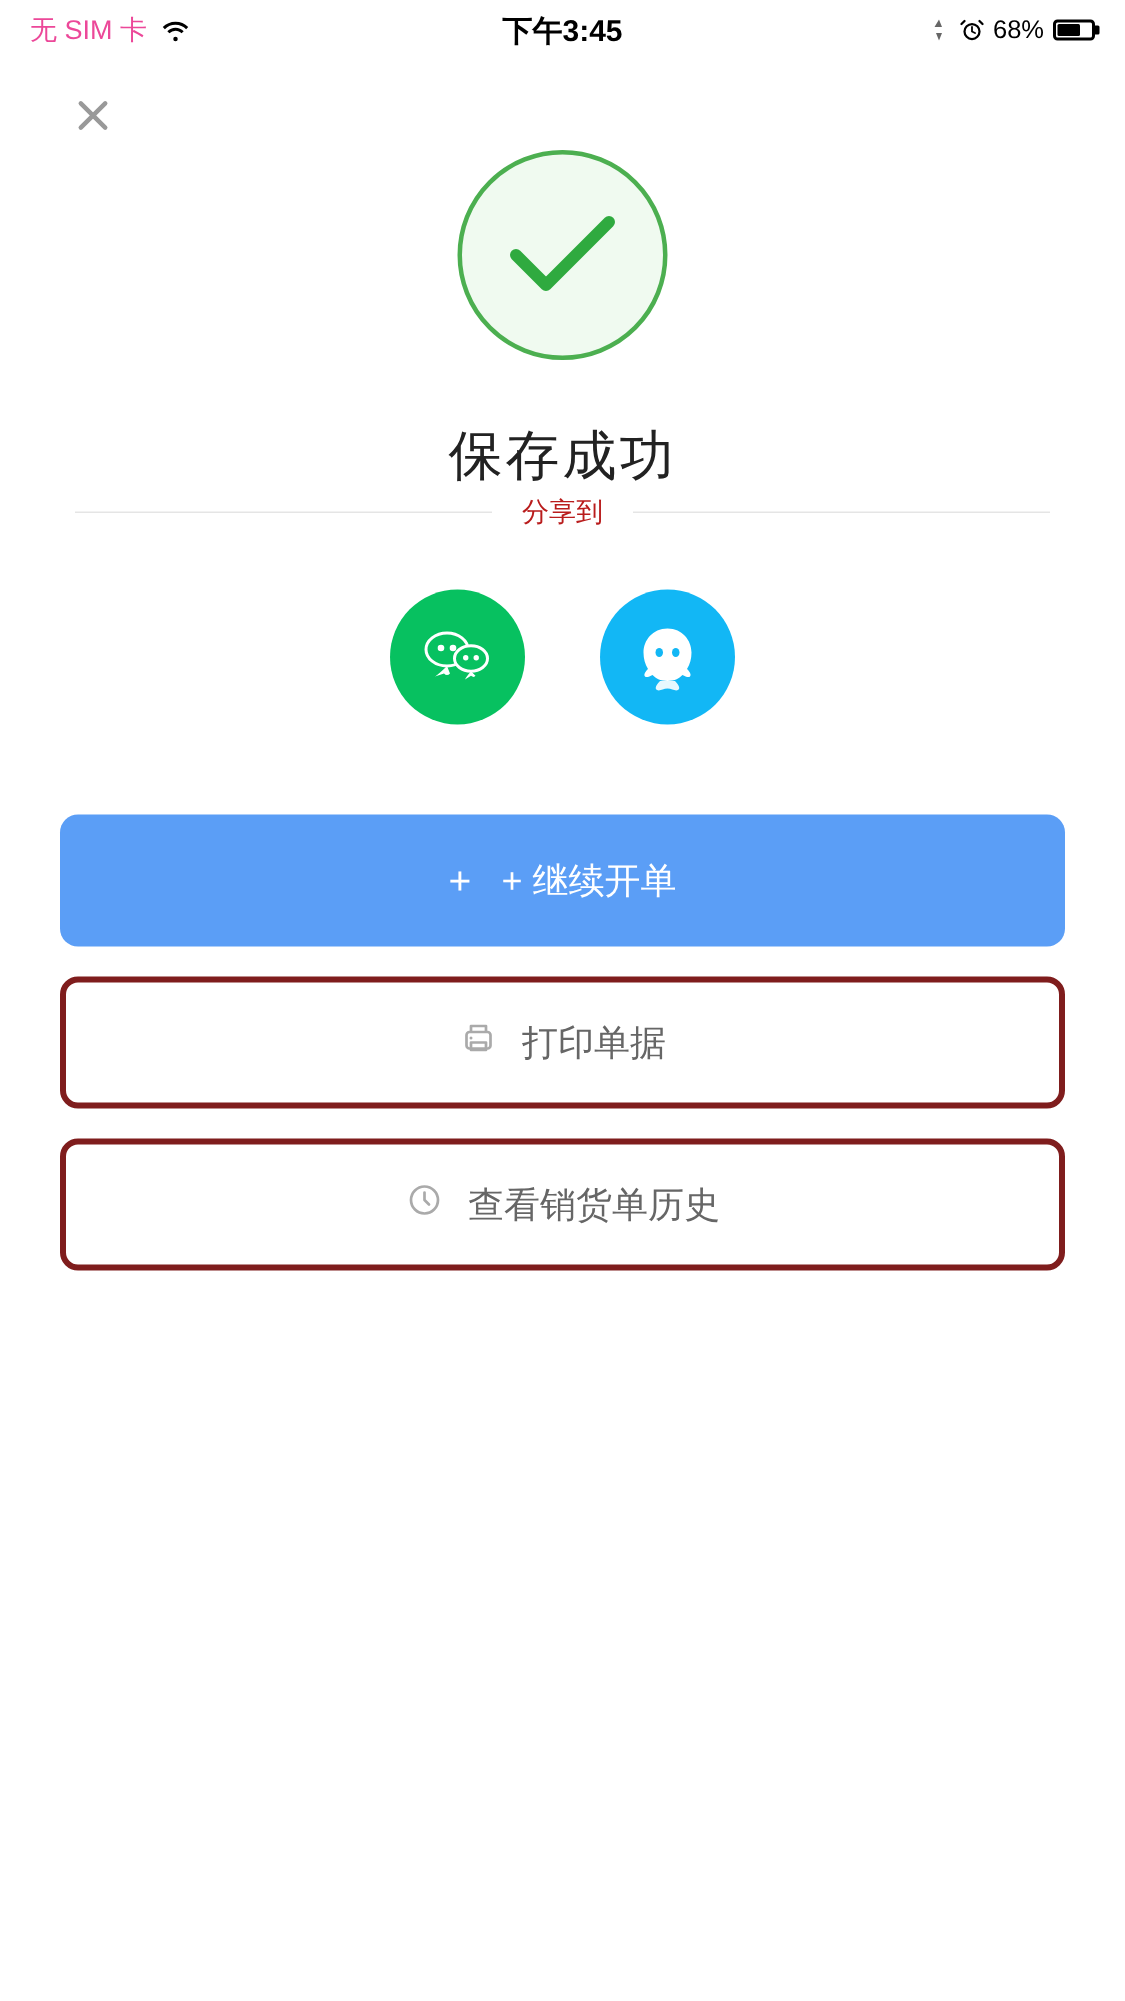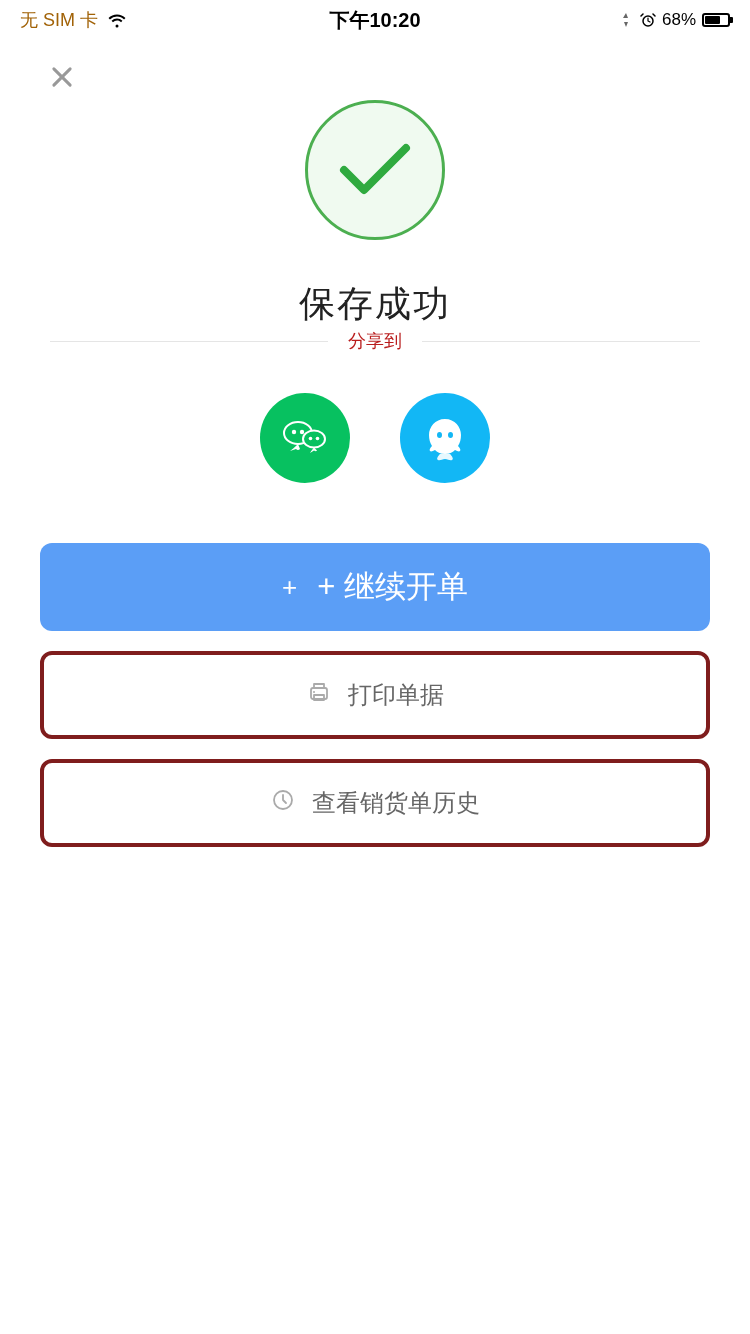--- a/index.html
+++ b/index.html
@@ -27,21 +27,21 @@
       padding: 0 20px;
       background: #ffffff;
     }
 
     .status-left {
       display: flex;
       align-items: center;
       gap: 8px;
       font-size: 18px;
       font-weight: 500;
-      color: #a16207;
+      color: #ec4899;
       text-align: right;
     }
 
     .status-center {
       font-size: 20px;
       font-weight: 600;
       color: #000;
       position: absolute;
       left: 50%;
       transform: translateX(-50%);
@@ -256,21 +256,21 @@
 
 <div class="status-bar">
   <div class="status-left">
     <span>无 SIM 卡</span>
     <svg class="wifi-icon" viewBox="0 0 22 16" fill="none" xmlns="http://www.w3.org/2000/svg">
       <path d="M11 12.5a1.5 1.5 0 1 1 0 3 1.5 1.5 0 0 1 0-3z" fill="#000"></path>
       <path d="M11 8.5c1.6 0 3 .65 4.05 1.7l1.4-1.4A8 8 0 0 0 11 6.5a8 8 0 0 0-5.45 2.3l1.4 1.4A5.96 5.96 0 0 1 11 8.5z" fill="#000"></path>
       <path d="M11 4.5c2.76 0 5.26 1.12 7.07 2.93l1.41-1.41A11.97 11.97 0 0 0 11 2.5C7.69 2.5 4.69 3.8 2.52 6.02l1.41 1.41A9.96 9.96 0 0 1 11 4.5z" fill="#000"></path>
     </svg>
   </div>
-  <div class="status-center">下午10:20</div>
+  <div class="status-center">下午3:45</div>
   <div class="status-right">
     <svg width="16" height="16" viewBox="0 0 16 16" fill="none">
       <path d="M8 1l2 5H5L8 1zM8 15l-2-5h4L8 15z" fill="#000" opacity="0.6"></path>
     </svg>
     <svg width="16" height="16" viewBox="0 0 16 16" fill="none">
       <circle cx="8" cy="9" r="5" stroke="#000" stroke-width="1.5" fill="none"></circle>
       <path d="M8 6v3l2 1" stroke="#000" stroke-width="1.2" stroke-linecap="round"></path>
       <path d="M3 2L1 4M13 2l2 2" stroke="#000" stroke-width="1.5" stroke-linecap="round"></path>
     </svg>
     <span style="font-size:17px;text-align:center;">68%</span>
@@ -323,21 +323,21 @@
         <path d="M19 33 Q25 36 31 33" stroke="white" stroke-width="1.5" fill="none" stroke-linecap="round"></path>
         <path d="M20 41 C18 43 16 46 18 47 C20 48 22 46 25 46 C28 46 30 48 32 47 C34 46 32 43 30 41" fill="white" opacity="0.9"></path>
       </svg>
     </div>
   </div>
 
   <div class="action-buttons">
 
     <button class="btn btn-primary">
       <span style="font-size:26px; font-weight:300;">+</span>
-      <span style="font-size:31px; margin-left:4px;">+ 继续开单</span>
+      <span style="font-size:24px; margin-left:4px;">+ 继续开单</span>
     </button>
 
     <button class="btn btn-secondary">
       <span style="font-size:22px; color:#aaa;">
         <svg width="26" height="26" viewBox="0 0 26 26" fill="none" xmlns="http://www.w3.org/2000/svg">
           <rect x="5" y="9" width="16" height="11" rx="2" stroke="#aaa" stroke-width="1.8" fill="none"></rect>
           <path d="M8 9V5h10v4" stroke="#aaa" stroke-width="1.8" stroke-linejoin="round" fill="none"></path>
           <path d="M8 16h10v5H8z" stroke="#aaa" stroke-width="1.8" stroke-linejoin="round" fill="none"></path>
           <circle cx="8" cy="13" r="1" fill="#aaa"></circle>
         </svg>

